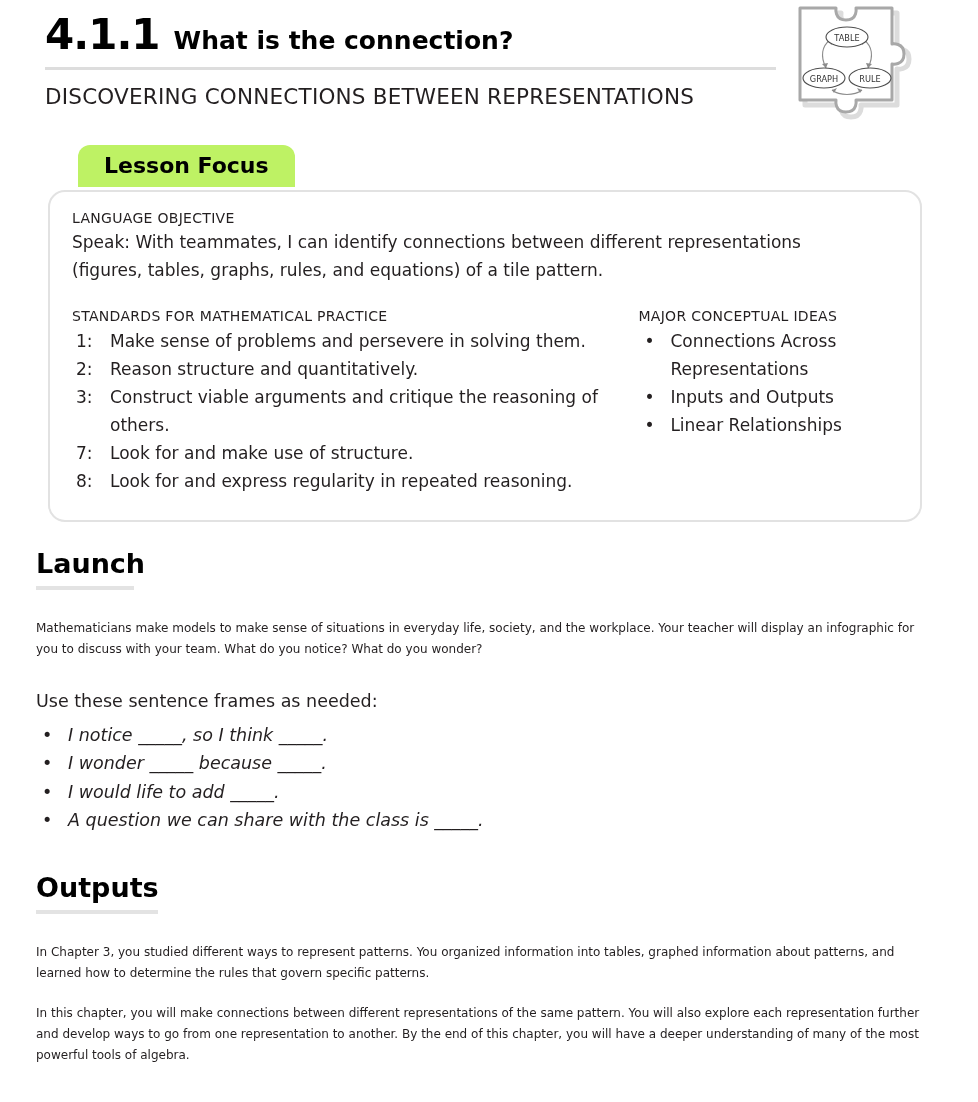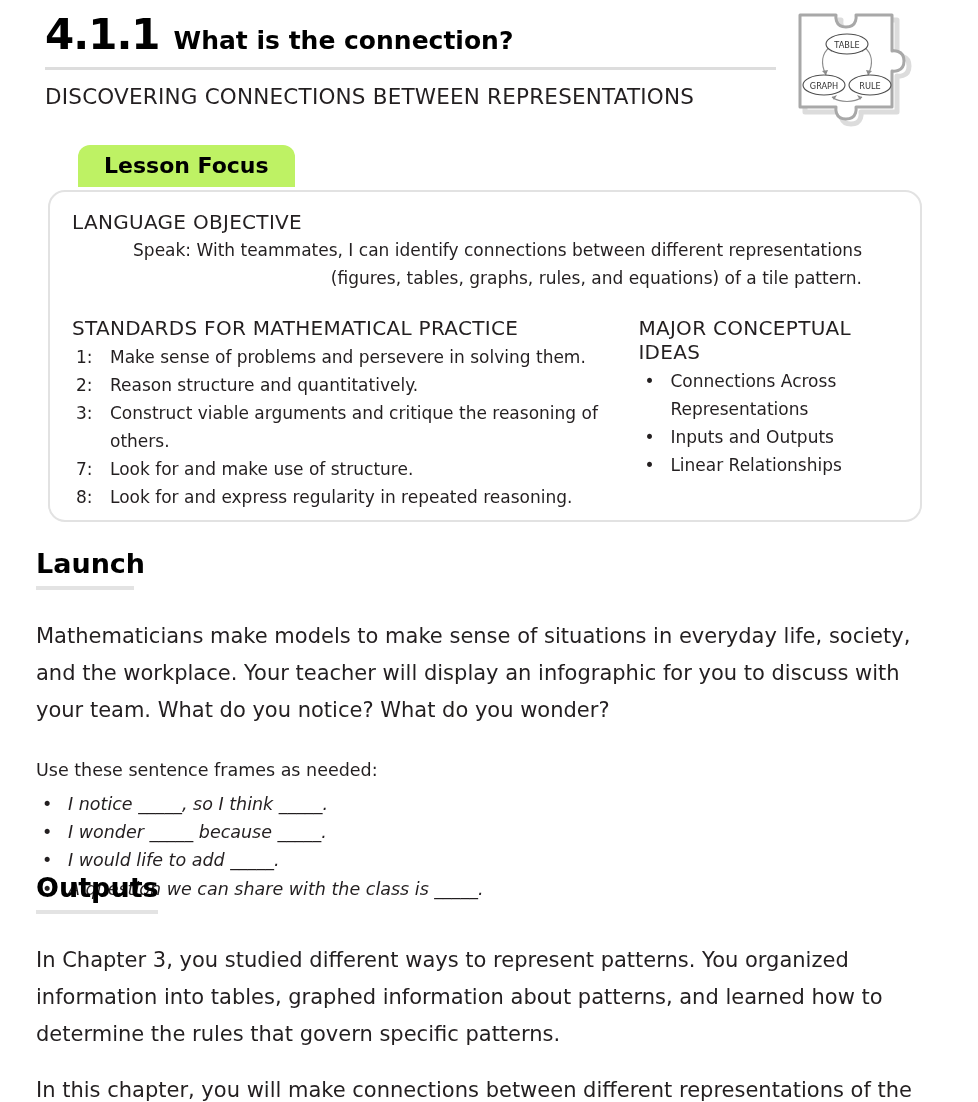--- a/index.html
+++ b/index.html
@@ -46,21 +46,21 @@
     letter-spacing: 0.2px;
     color: #231f20;
     font-weight: 400;
     white-space: nowrap;
   }
 
   
   .puzzle-wrap {
     position: absolute;
     left: 792px;
-    top: 7px;
+    top: 0;
     width: 130px;
     height: 136px;
   }
   .puzzle-wrap svg { display: block; }
 
   
   .focus-tab {
     position: absolute;
     left: 78px;
     top: 145px;
@@ -79,31 +79,30 @@
     width: 874px;
     height: 332px;
     border: 2px solid #e2e2e2;
     border-radius: 17px;
     background: #fff;
     z-index: 1;
   }
   .focus-inner { padding: 18px 24px 0 22px; }
 
   .section-label {
-    font-size: 20px;
+    font-size: 14px;
     letter-spacing: 0.3px;
     color: #231f20;
     margin-bottom: 3px;
   }
   .objective-text {
     font-size: 17px;
     line-height: 1.62;
     color: #231f20;
     max-width: 790px;
-    text-align: right;
   }
 
   .focus-cols {
     display: flex;
     margin-top: 24px;
   }
   .col-left { width: 560px; }
   .col-right { width: 290px; padding-left: 24px; }
 
   .smp-list { margin: 3px 0 0 0; padding: 0; list-style: none; }
@@ -134,21 +133,21 @@
     color: #000;
     line-height: 1;
     display: inline-block;
   }
   .heading-rule {
     height: 4px;
     background: #e3e3e3;
     margin-top: 9px;
   }
   .para {
-    font-size: 21px;
+    font-size: 12px;
     line-height: 1.76;
     color: #231f20;
     margin: 0;
   }
   .para + .para { margin-top: 19px; }
   .para-lead { margin-top: 28px; }
 
   .frames-intro { font-size: 17.5px; line-height: 1.76; color: #231f20; margin: 26px 0 0 0; }
   .frames-list { list-style: none; margin: 4px 0 0 0; padding: 0; }
   .frame-item {

